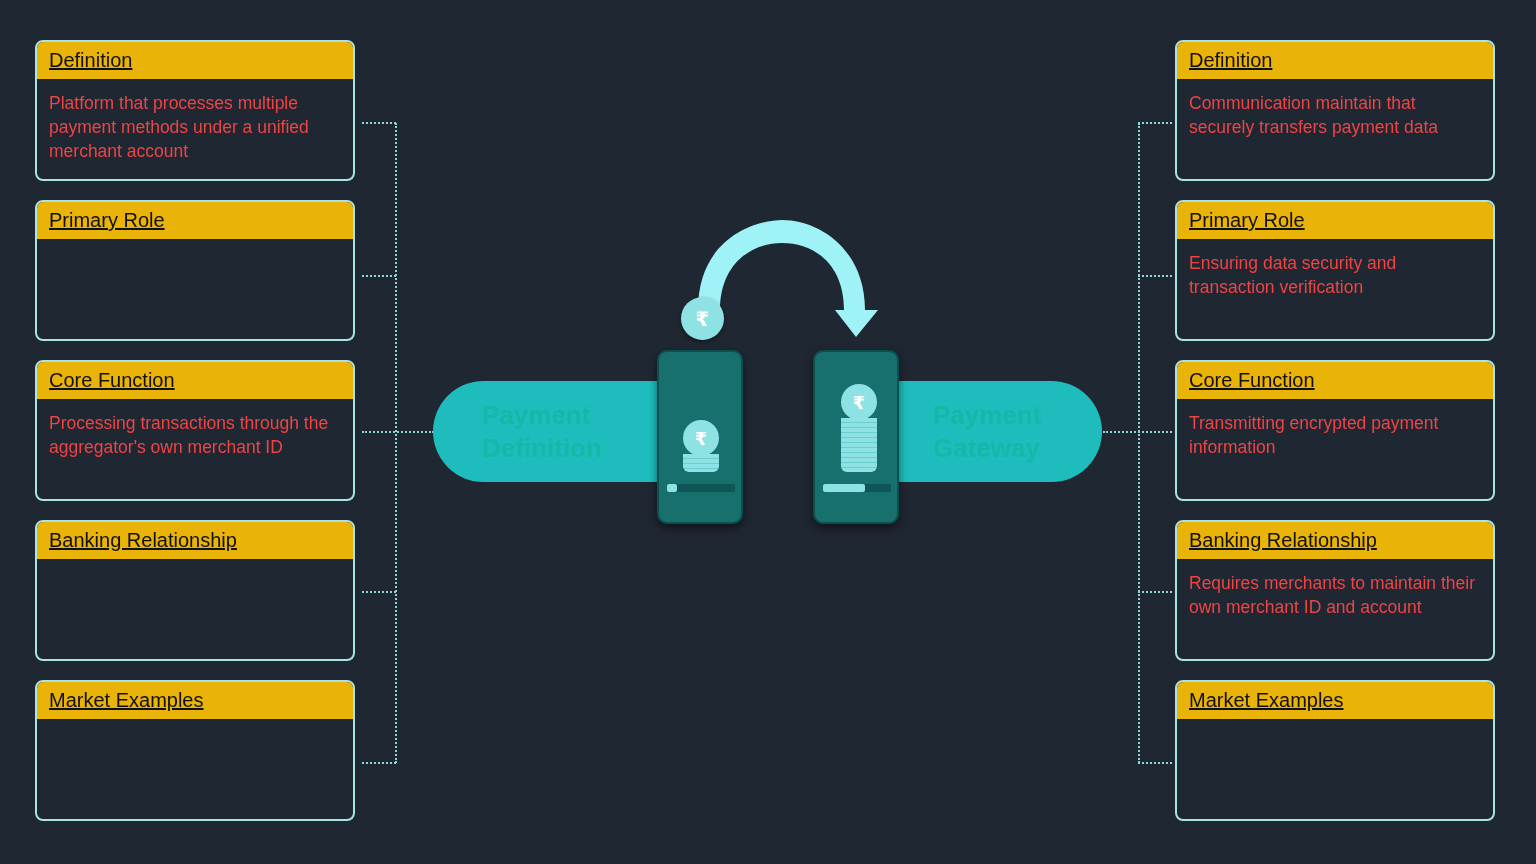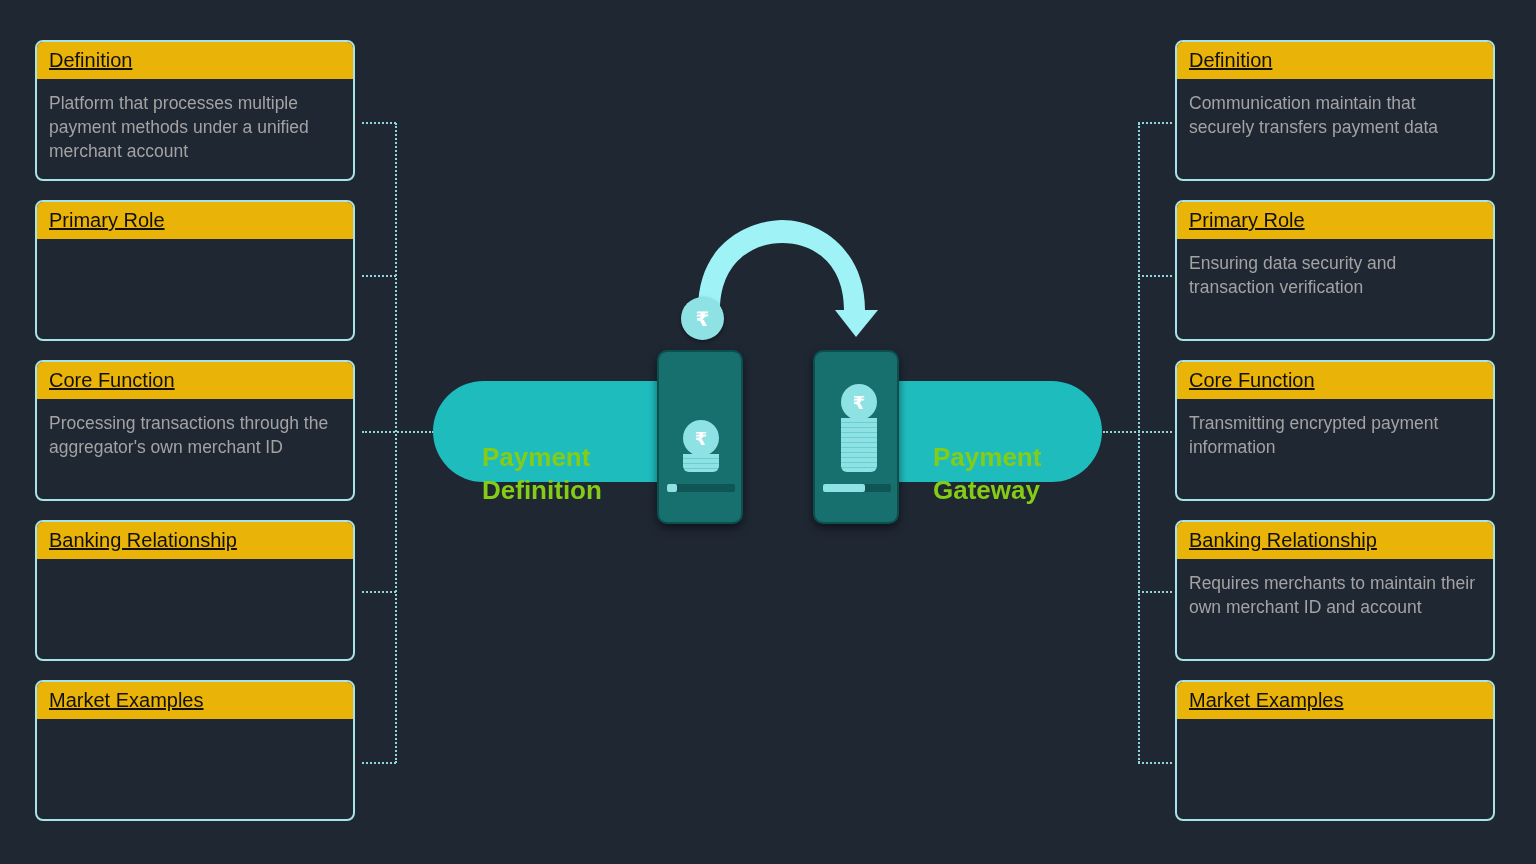--- a/index.html
+++ b/index.html
@@ -1,27 +1,27 @@
 <!DOCTYPE html>
 <html><head>
 <meta charset="utf-8">
 <style>
   html,body{margin:0;padding:0;}
   body{width:1536px;height:864px;background:#1f2733;position:relative;overflow:hidden;
        font-family:"Liberation Sans","DejaVu Sans",sans-serif;}
   .card{position:absolute;width:320px;height:141px;border:2px solid #a8e3e6;border-radius:8px;
         background:#1f2733;box-sizing:border-box;overflow:hidden;}
   .card .hd{background:#eab308;color:#111;font-size:20px;height:37px;line-height:37px;padding-left:12px;text-decoration:underline;}
-  .card .bd{color:#a3a3a3;font-size:17.5px;line-height:24px;padding:12px 12px 0 12px;}
+  .card .bd{color:#ef4444;font-size:17.5px;line-height:24px;padding:12px 12px 0 12px;}
   .dot-h{position:absolute;height:0;border-top:2px dotted #8fd6da;}
   .dot-v{position:absolute;width:0;border-left:2px dotted #8fd6da;}
   .pill{position:absolute;top:381px;height:101px;background:#1fbcbe;}
   .pill-l{left:433px;width:240px;border-radius:51px 0 0 51px;}
   .pill-r{left:880px;width:222px;border-radius:0 51px 51px 0;}
-  .pill-text{position:absolute;color:#84cc16;font-weight:bold;font-size:26px;line-height:33px;margin-top:42px;}
+  .pill-text{position:absolute;color:#14b8a6;font-weight:bold;font-size:26px;line-height:33px;}
   .phone{position:absolute;top:350px;width:86px;height:174px;background:#176f6e;border:2px solid #0c4f4f;
          border-radius:10px;box-sizing:border-box;box-shadow:0 4px 8px rgba(0,0,0,.5);}
   .phone .bar{position:absolute;left:8px;right:6px;bottom:30px;height:8px;background:#0f5556;border-radius:2px;}
   .phone .bar .fill{height:100%;background:#8ee2e4;border-radius:2px;}
   .coin{position:absolute;border-radius:50%;background:#8ee2e4;color:#fff;font-weight:bold;
         display:flex;align-items:center;justify-content:center;font-family:"DejaVu Sans",sans-serif;}
   .stack{position:absolute;background:repeating-linear-gradient(#8ee2e4 0 4px,#6ccdd0 4px 5px);border-radius:0 0 6px 6px;}
 </style>
 </head>
 <body>

